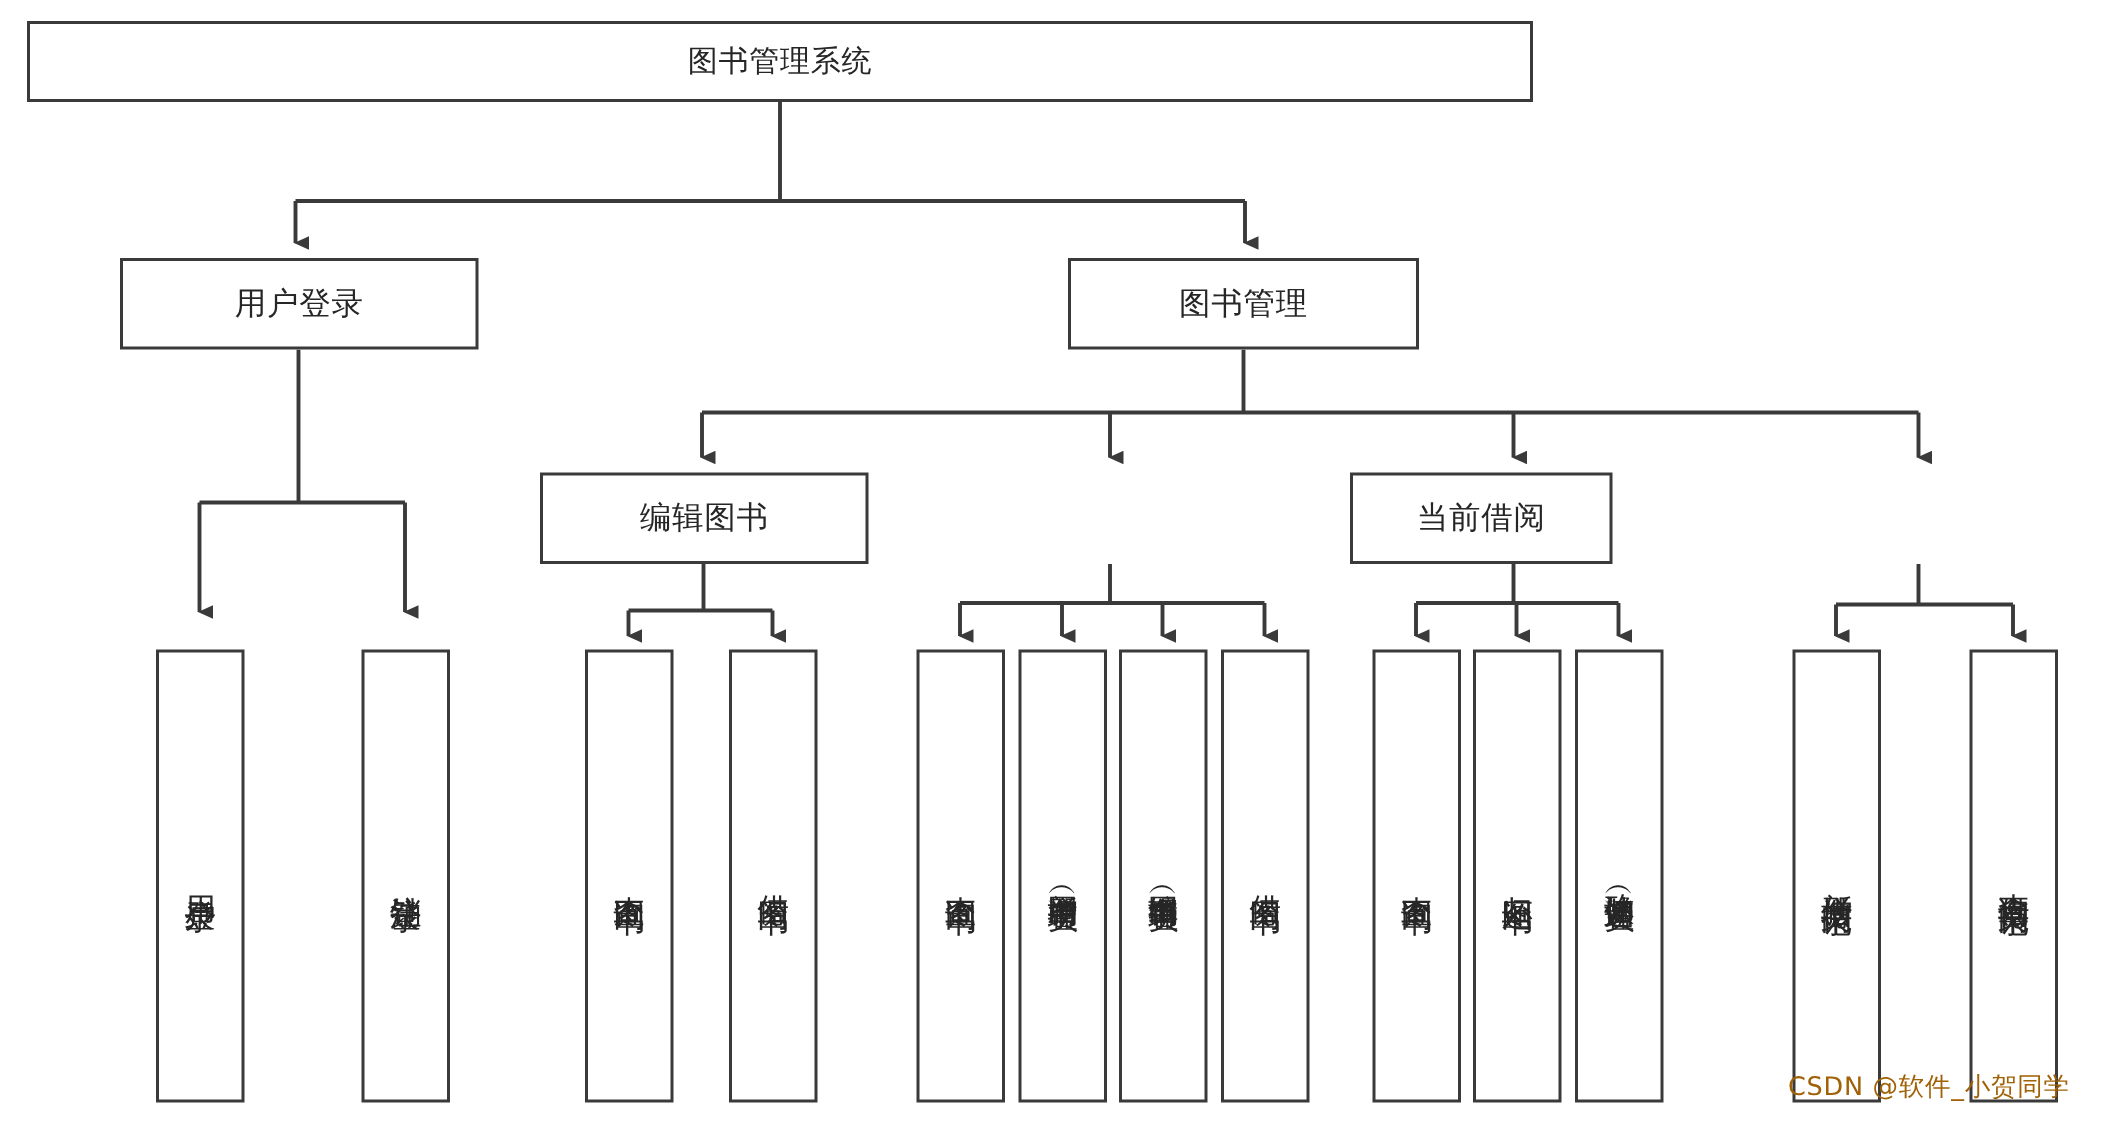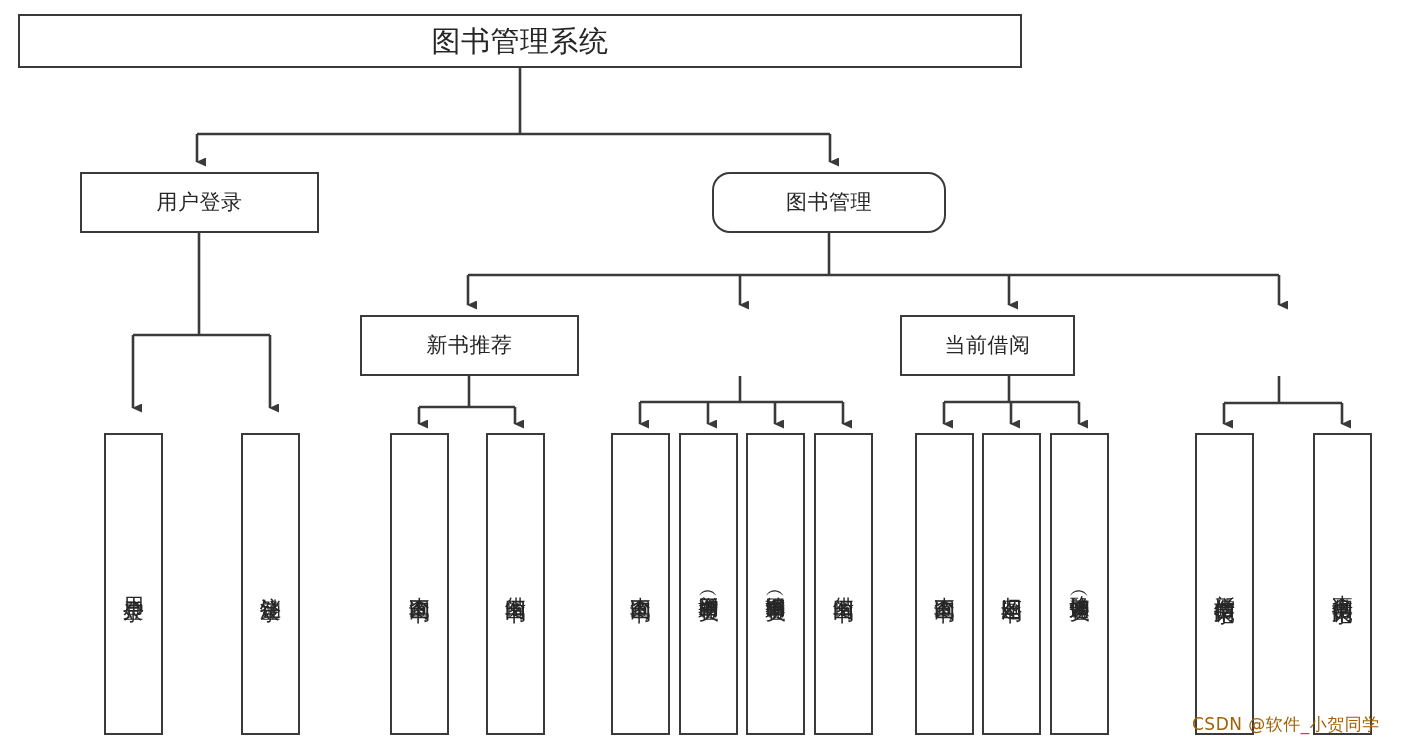--- a/index.html
+++ b/index.html
@@ -40,21 +40,21 @@
     display: block;
     text-align: center;
     line-height: 1.18;
     letter-spacing: 0.5px;
   }
   
   .node.horiz .label {
     font-size: 21px;
   }
   .node.root .label {
-    font-size: 29px;
+    font-size: 20px;
   }
   
   .node.vert {
     border-width: 2.5px;
     padding: 6px 0;
     align-items: center;
   }
   .node.vert .label {
     writing-mode: vertical-rl;
     text-orientation: upright;
@@ -132,26 +132,26 @@
   </svg>
 
   <div class="node horiz root" style="left:18px; top:14px; width:1004px; height:54px;">
     <span class="label">图书管理系统</span>
   </div>
 
   <div class="node horiz" style="left:80px; top:172px; width:239px; height:61px;">
     <span class="label">用户登录</span>
   </div>
 
-  <div class="node horiz" style="left:712px; top:172px; width:234px; height:61px;border-radius:18px;">
+  <div class="node horiz" style="left:712px; top:172px; width:234px; height:61px;">
     <span class="label">图书管理</span>
   </div>
 
   <div class="node horiz" style="left:360px; top:315px; width:219px; height:61px;">
-    <span class="label">新书推荐</span>
+    <span class="label">编辑图书</span>
   </div>
 
 
   <div class="node horiz" style="left:900px; top:315px; width:175px; height:61px;">
     <span class="label">当前借阅</span>
   </div>
 
 
   <div class="node vert" style="left:104px; top:433px; width:59px; height:302px;">
     <span class="label">用户登录</span>

